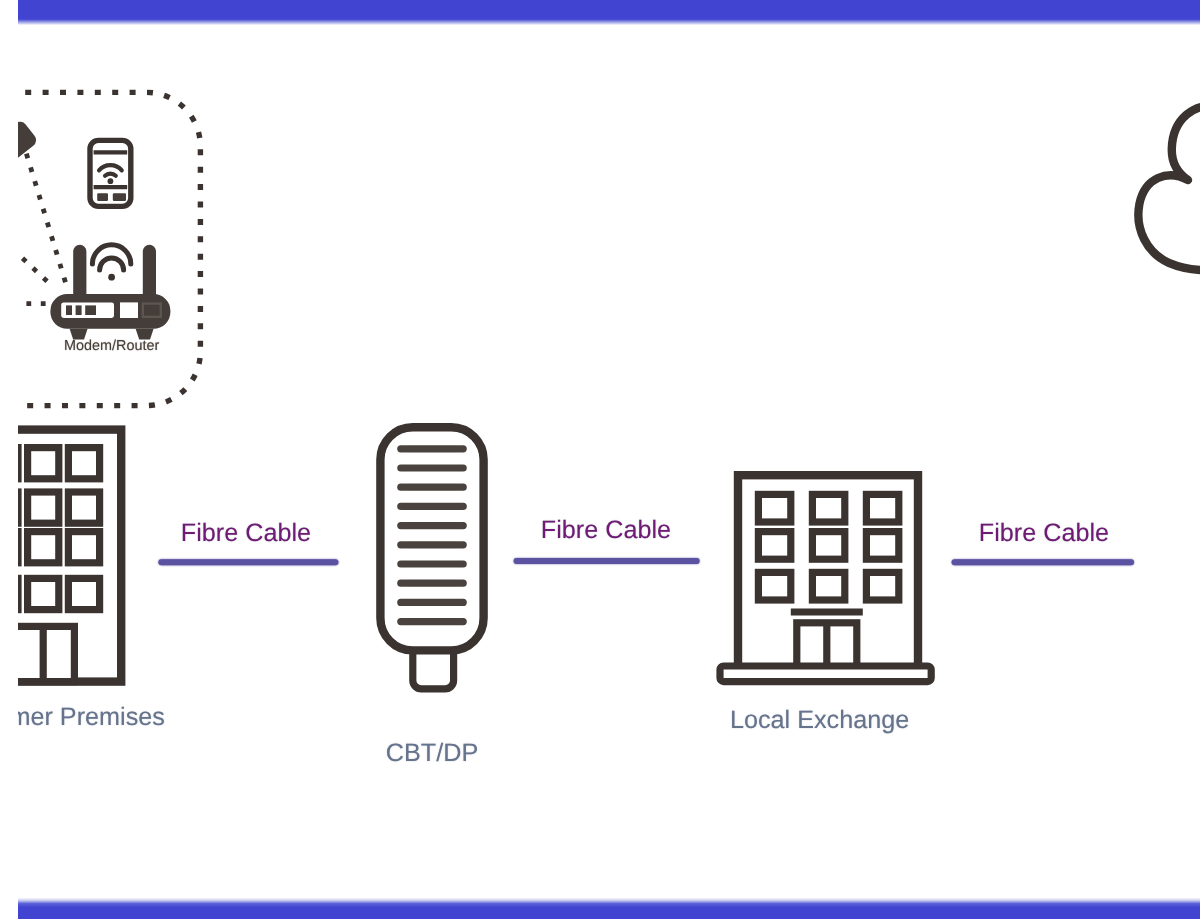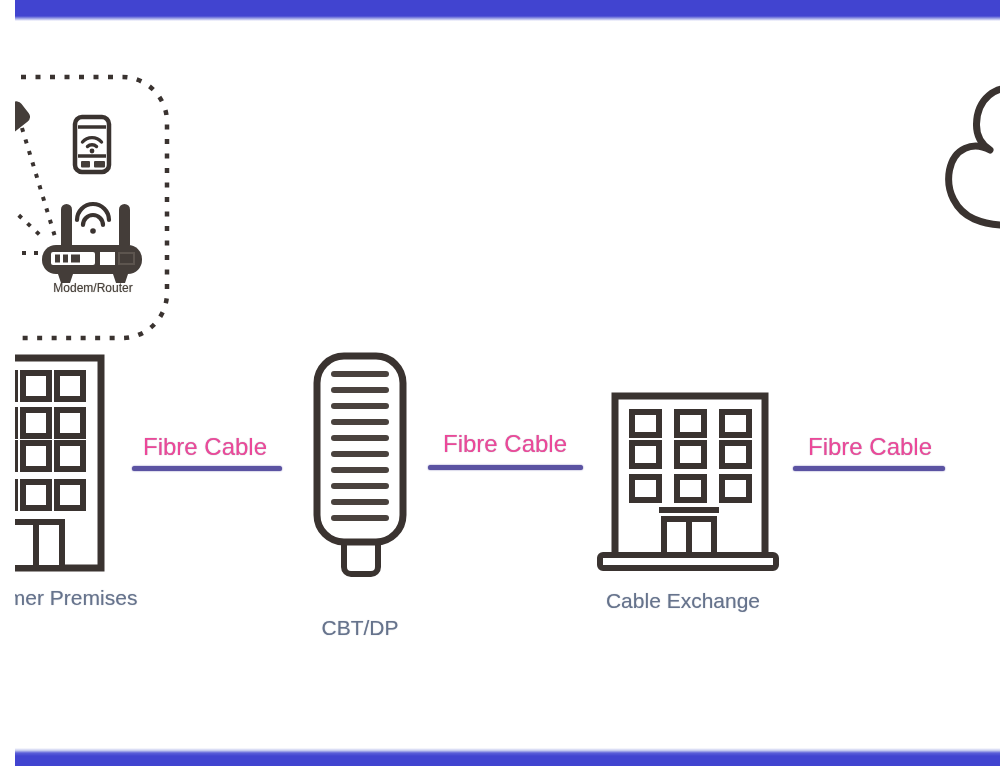--- a/index.html
+++ b/index.html
@@ -9,21 +9,21 @@
   }
   .abs{position:absolute;}
   
   .bar-top{left:0;top:0;width:1000px;height:21px;
     background:linear-gradient(to bottom,#4144d0 0px,#4144d0 16px,#9da3e6 18.5px,#ffffff 21px);}
   .bar-bottom{left:0;top:748px;width:1000px;height:18px;
     background:linear-gradient(to bottom,#ffffff 0px,#c3c8ee 2.5px,#5b5fd8 5px,#4144d0 8px,#4144d0 18px);}
   
   .node-label{color:#66738c;font-size:21px;text-align:center;white-space:nowrap;
     text-shadow:0 0 1px rgba(102,115,140,.55);}
-  .cable-label{color:#ec4899;font-size:24px;text-align:center;white-space:nowrap;
+  .cable-label{color:#701a75;font-size:21px;text-align:center;white-space:nowrap;
     text-shadow:0 0 1px rgba(76,86,110,.5);}
   .modem-label{color:#474039;font-size:12px;text-align:center;white-space:nowrap;
     text-shadow:0 0 1px rgba(71,64,57,.5);}
   
   .cable-line{height:5px;background:#5b53a2;border-radius:2.5px;box-shadow:0 0 1.5px #5b53a2;}
   svg{display:block;}
 </style>
 </head>
 <body>
 
@@ -139,21 +139,21 @@
         <rect x="84" y="89" width="27" height="23"></rect>
         <rect x="129" y="89" width="27" height="23"></rect>
     </g>
     <line x1="66" y1="122" x2="126" y2="122" stroke="#3a3330" stroke-width="6"></line>
     <g>
       <rect x="71" y="131" width="50" height="37" fill="#ffffff" stroke="#3a3330" stroke-width="6"></rect>
       <line x1="96" y1="131" x2="96" y2="168" stroke="#3a3330" stroke-width="6"></line>
     </g>
     <rect x="7" y="167" width="176" height="13" rx="3" fill="#ffffff" stroke="#3a3330" stroke-width="6"></rect>
   </svg>
-  <div class="abs node-label" style="left:578px;top:589px;width:180px;">Cable Exchange</div>
+  <div class="abs node-label" style="left:578px;top:589px;width:180px;">Local Exchange</div>
 
   <div class="abs cable-label" style="left:775px;top:433px;width:160px;">Fibre Cable</div>
   <div class="abs cable-line" style="left:778px;top:466px;width:152px;"></div>
 
   <svg class="abs" style="left:930px;top:82px;" width="70" height="156" viewBox="0 0 70 156">
     <path d="M 74 8 C 50 1 32 18 31.5 42 C 31.2 53 36 62 45 68 C 28 59 9 66 4.5 88 C 0.5 109 11 129 29 137 C 43 143 60 144 74 143" fill="none" stroke="#3a3330" stroke-width="7" stroke-linecap="round" stroke-linejoin="round"></path>
   </svg>
 
 </div>
 

